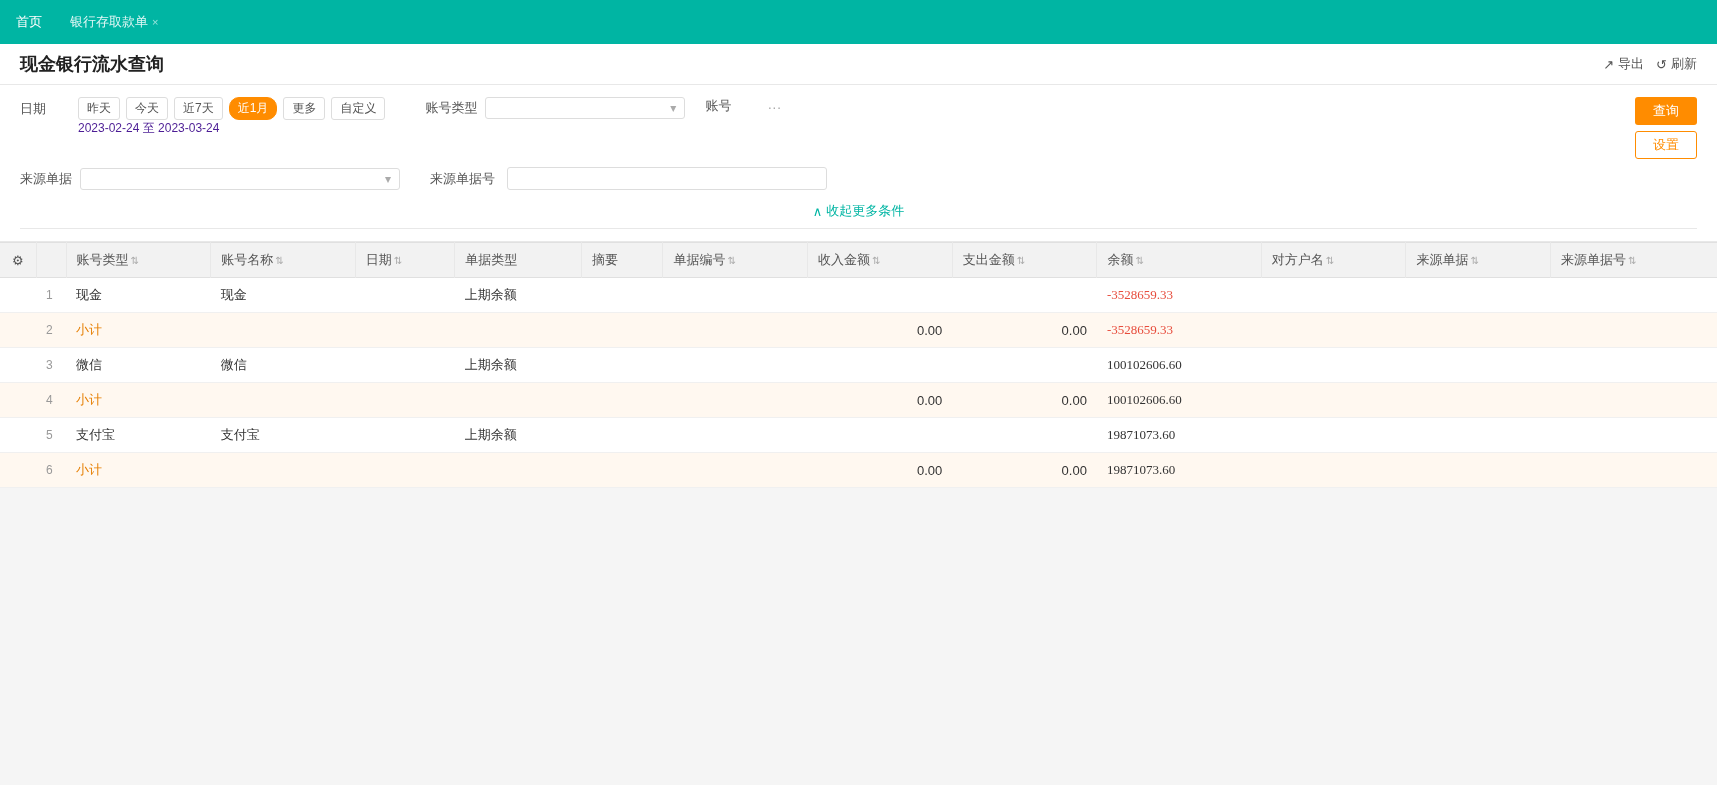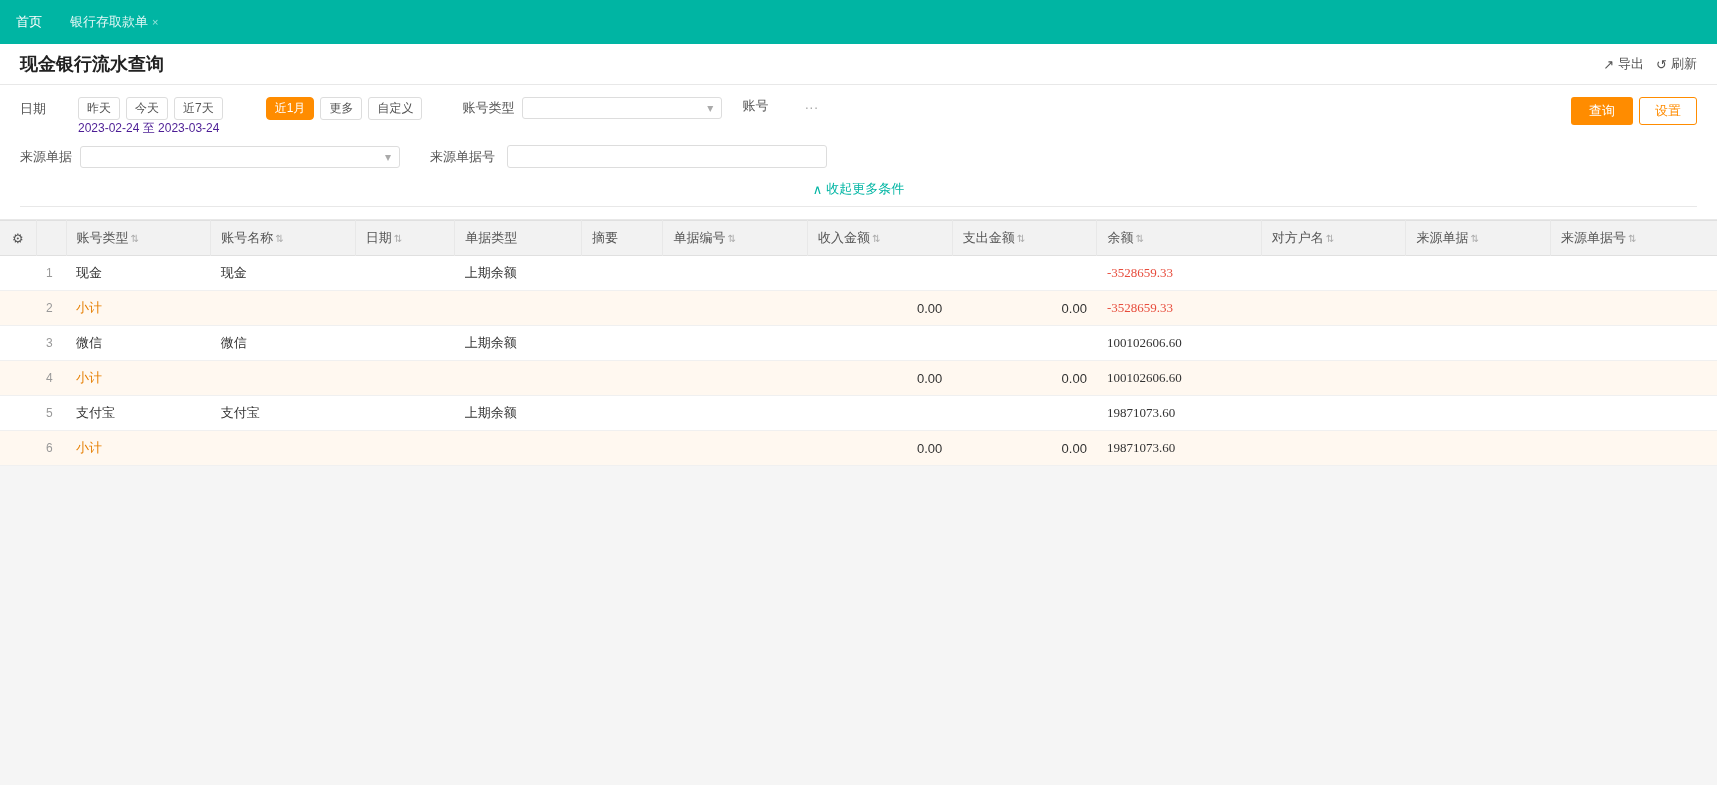--- a/index.html
+++ b/index.html
@@ -94,22 +94,21 @@
       color: #555;
       background: #fff;
       border: 1px solid #ddd;
       border-radius: 3px;
       cursor: pointer;
     }
     .date-btn.active-orange {
       background: #ff8c00;
       color: #fff;
       border-color: #ff8c00;
-      border-radius: 4px;
-      margin-left: 37px;
+      border-radius: 10px;
     }
     .filter-select {
       display: flex;
       align-items: center;
       border: 1px solid #ddd;
       border-radius: 3px;
       padding: 3px 8px;
       min-width: 180px;
       background: #fff;
       cursor: pointer;
@@ -146,21 +145,21 @@
       background: #fff;
       color: #ff8c00;
       border: 1px solid #ff8c00;
       border-radius: 3px;
       padding: 4px 15px;
       font-size: 13px;
       cursor: pointer;
     }
     .btn-area {
       display: flex;
-      flex-direction: row;
+      flex-direction: column;
       gap: 6px;
       margin-left: auto;
     }
     .filter-date-sub {
       font-size: 12px;
       color: #4c1d95;
       margin-left: 58px;
     }
     .chevron-icon {
       color: #aaa;

